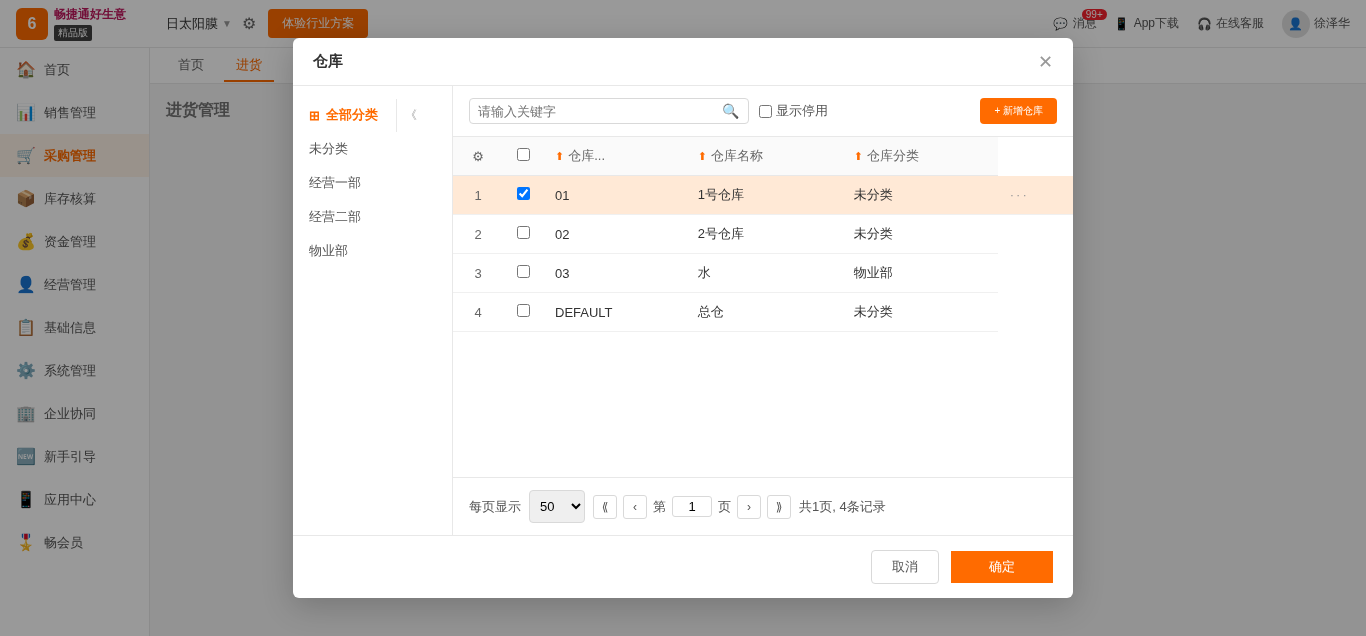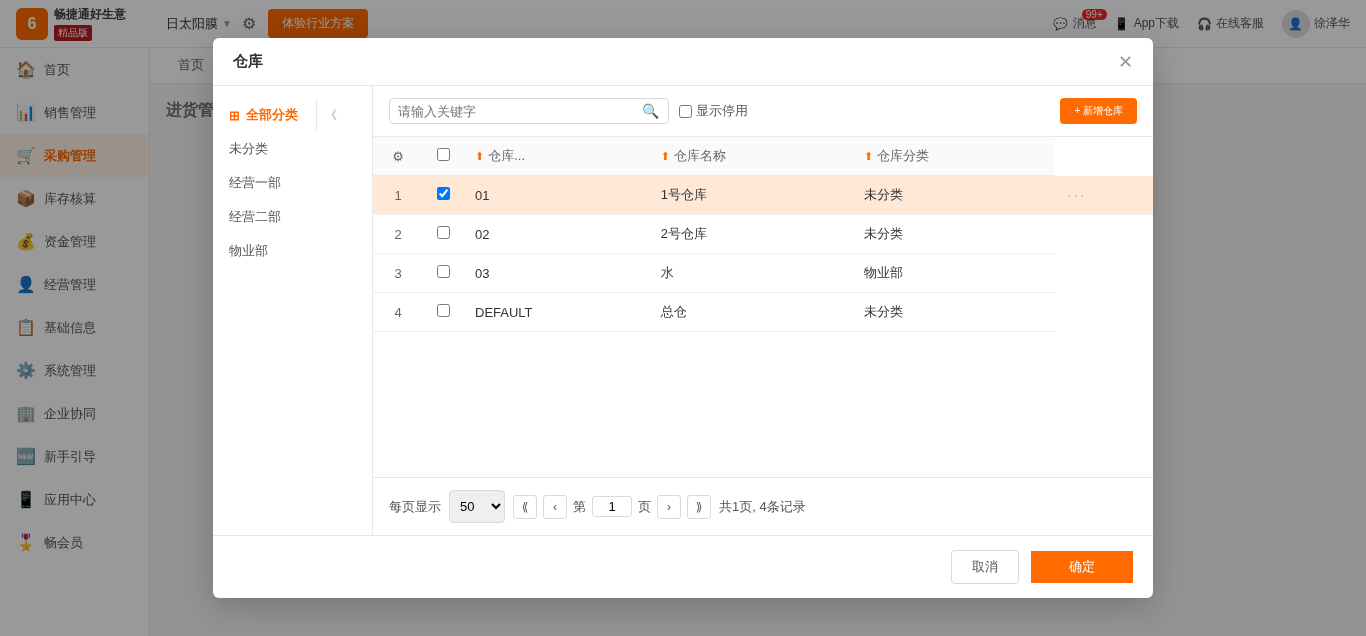--- a/index.html
+++ b/index.html
@@ -20,21 +20,21 @@
       display: flex; align-items: center; gap: 6px;
     }
     .logo-icon {
       width: 32px; height: 32px;
       background: #ff6b00;
       border-radius: 6px;
       display: flex; align-items: center; justify-content: center;
       color: white; font-weight: bold; font-size: 16px;
     }
     .logo-badge {
-      background: #b91c1c; color: white; font-size: 10px;
+      background: #404040; color: white; font-size: 10px;
       padding: 1px 4px; border-radius: 2px; margin-top: 2px; display: inline-block;
     }
     .topbar-store {
       display: flex; align-items: center; gap: 4px;
       color: #333; font-size: 13px; margin-left: 10px;
     }
     .topbar-store .arrow { color: #999; font-size: 10px; }
     .topbar-gear {
       margin-left: 10px; color: #666; font-size: 16px; cursor: pointer;
     }
@@ -99,21 +99,21 @@
     
     .overlay {
       position: fixed; top: 0; left: 0; right: 0; bottom: 0;
       background: rgba(0,0,0,0.4); z-index: 200;
       display: flex; align-items: center; justify-content: center;
     }
 
     
     .modal {
       background: white; border-radius: 6px;
-      width: 940px; min-height: 560px;
+      width: 780px; min-height: 560px;
       position: relative;
       box-shadow: 0 8px 32px rgba(0,0,0,0.2);
       display: flex; flex-direction: column;
     }
     .modal-header {
       display: flex; align-items: center; justify-content: space-between;
       padding: 14px 20px; border-bottom: 1px solid #e8e8e8;
     }
     .modal-title { font-size: 15px; font-weight: bold; color: #333; }
     .modal-close {
@@ -247,21 +247,21 @@
   </style>
 </head>
 <body>
 
 <div class="topbar">
   <div class="topbar-logo">
     <div class="logo-icon">
       <span>6</span>
     </div>
     <div>
-      <div style="font-size:12px;font-weight:bold;color:#404040;">畅捷通好生意</div>
+      <div style="font-size:12px;font-weight:bold;color:#be185d;">畅捷通好生意</div>
       <span class="logo-badge">精品版</span>
     </div>
   </div>
 
   <div class="topbar-store">
     <span>日太阳膜</span>
     <span class="arrow">▼</span>
   </div>
 
   <div class="topbar-gear">⚙</div>

